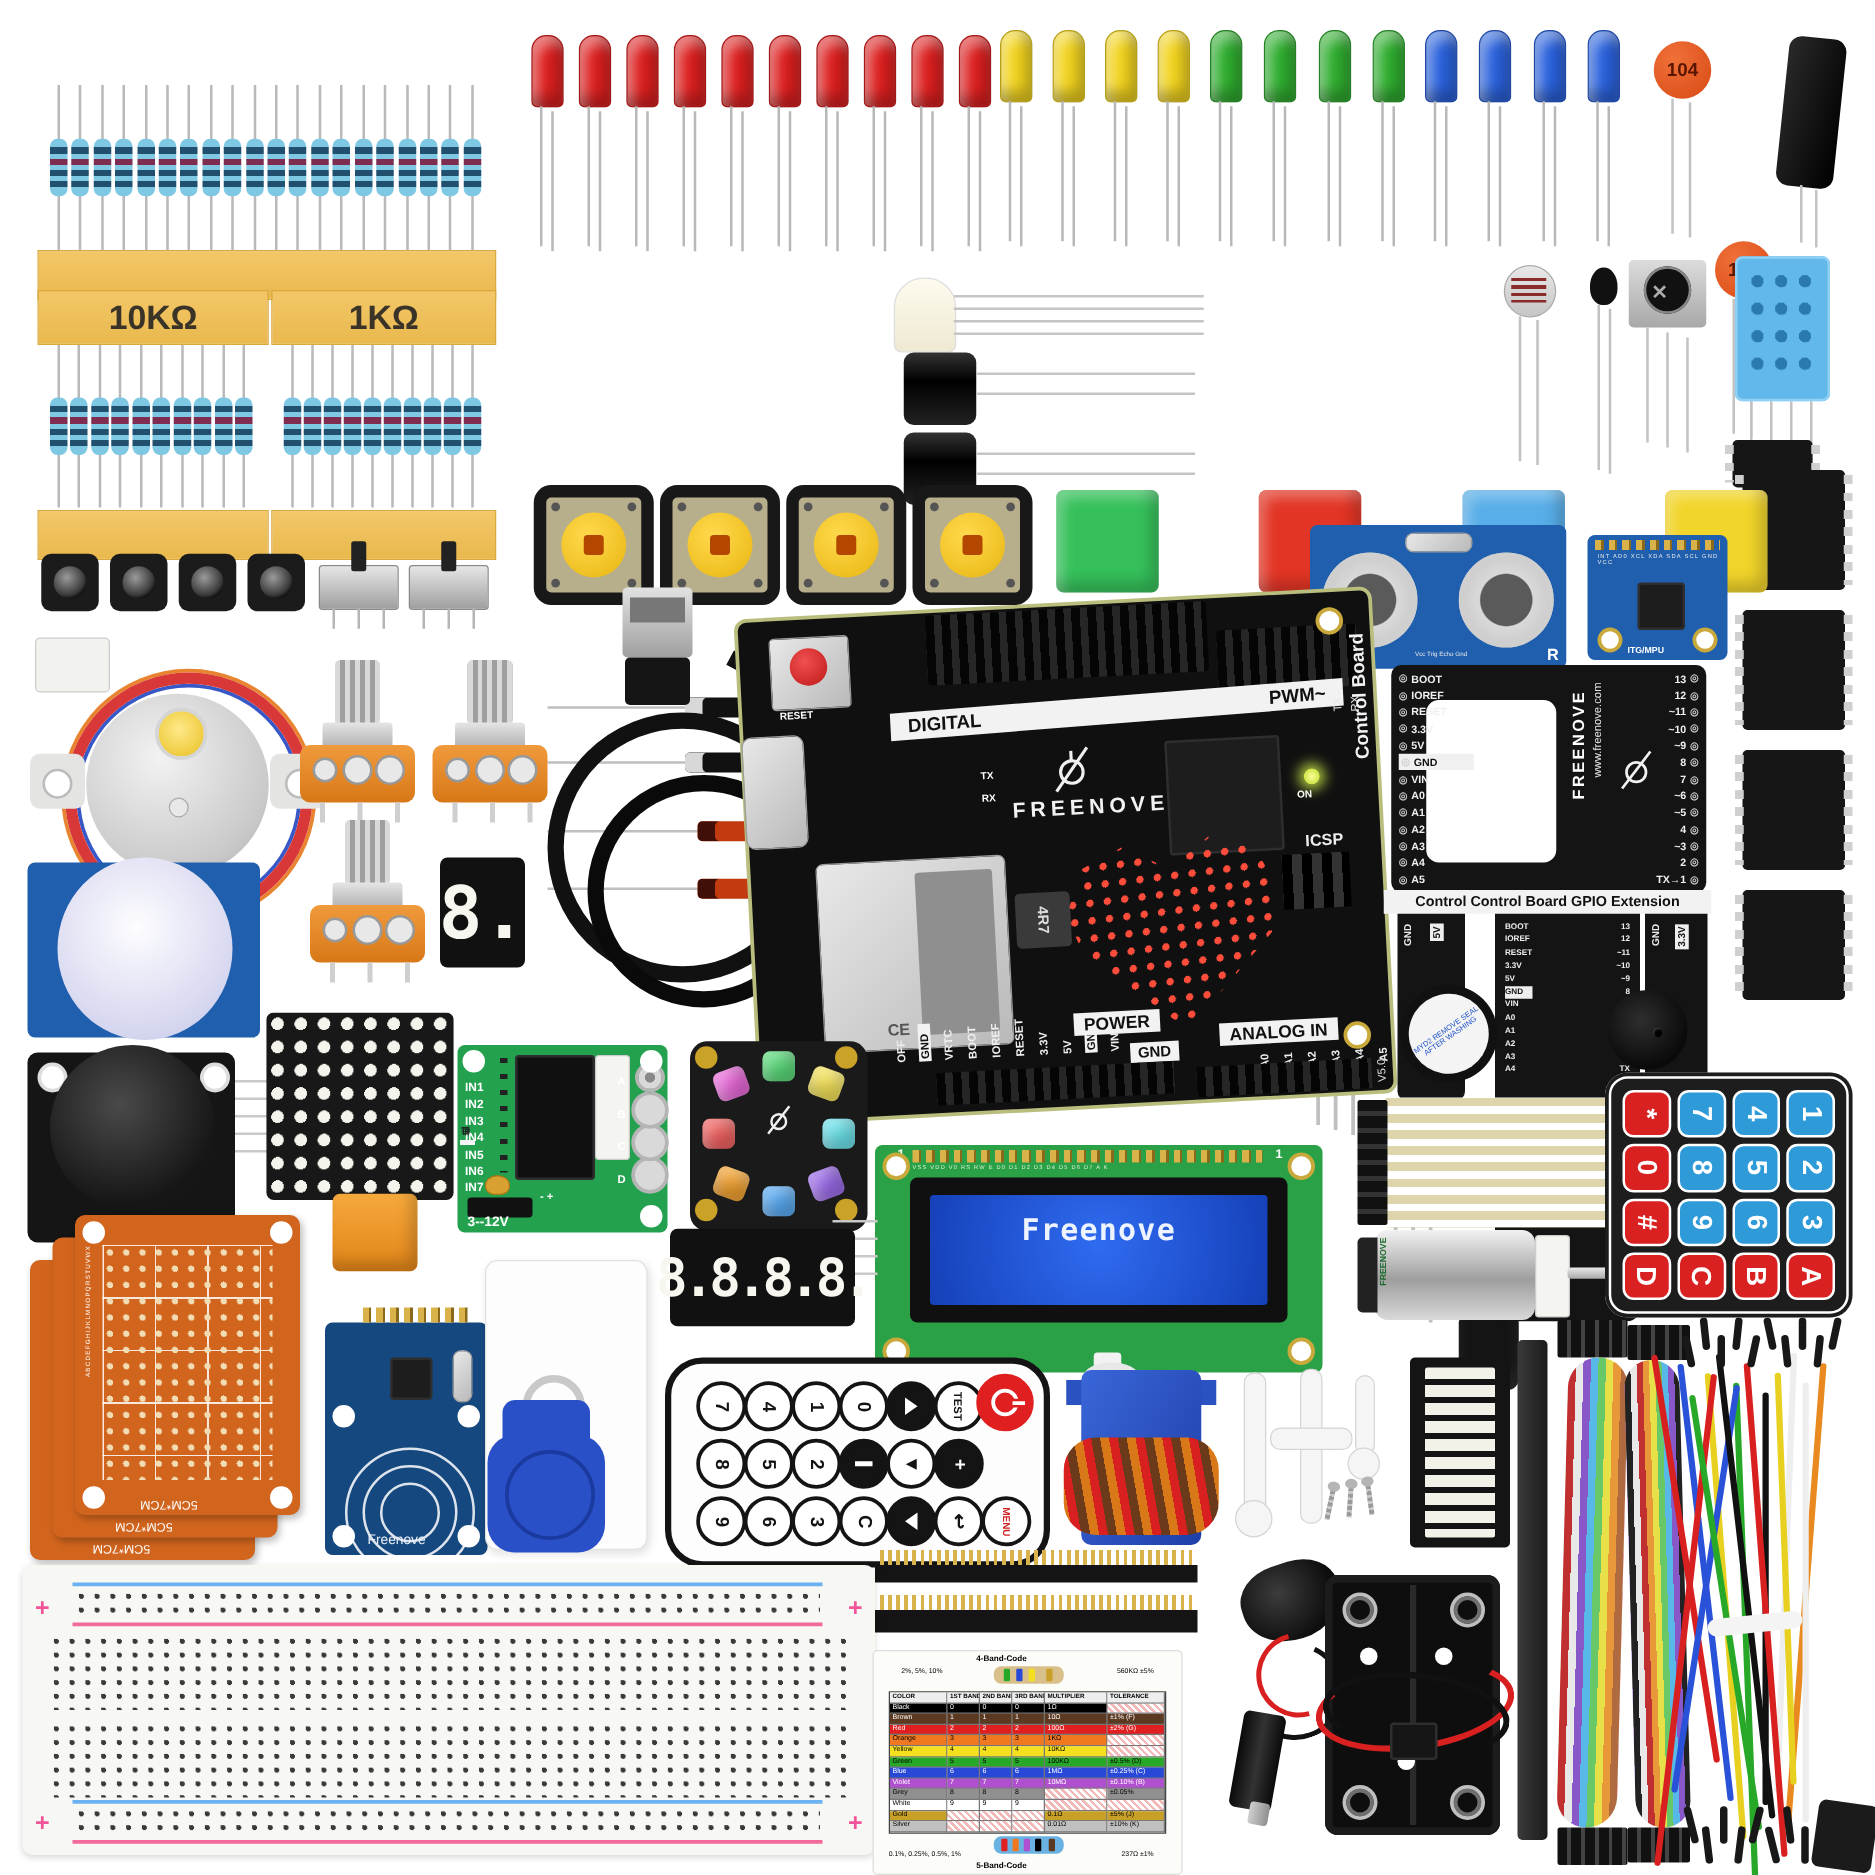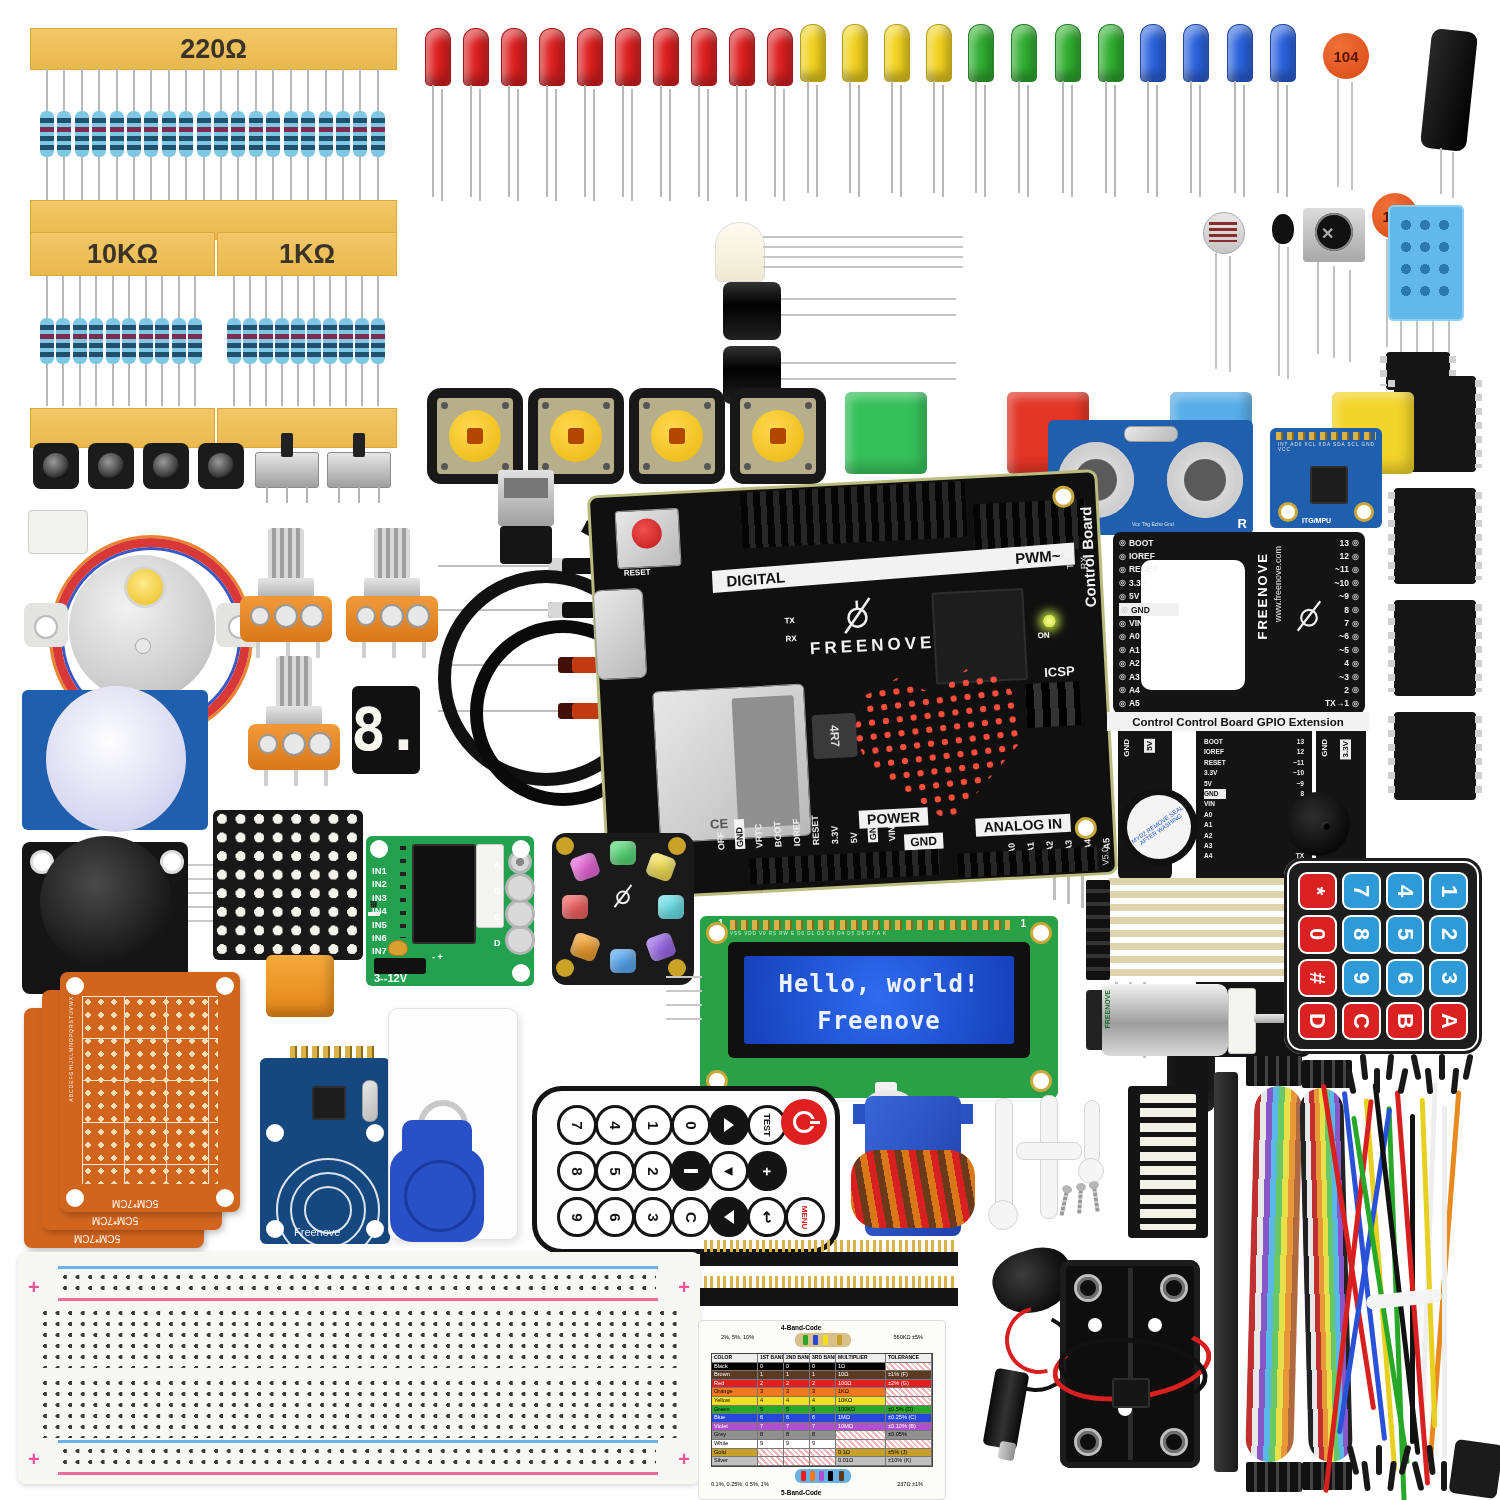--- a/index.html
+++ b/index.html
@@ -110,23 +110,20 @@
   #cctable div{border-right:1px solid #777;border-bottom:1px solid #777;padding-left:2px;white-space:nowrap;overflow:hidden;}
   #cctable .hd{font-weight:bold;background:#eee;font-size:5px;}
   .hatch{background:repeating-linear-gradient(45deg,#fff 0 2px,#f2b9b9 2px 4px);}
   .ccband{position:absolute;top:2px;bottom:2px;width:5px;border-radius:1px;}
 </style>
 </head>
 <body>
 
 <div id="stage">
 
-  <div class="abs strip" style="left:30px;top:28px;width:365px;height:40px;">
-      <span>220Ω</span>
-    </div>
   <div class="abs resrow" id="rr220" style="left:40px;top:68px;width:345px;height:132px;">
       <i class="resistor"></i>
       <i class="resistor"></i>
       <i class="resistor"></i>
       <i class="resistor"></i>
       <i class="resistor"></i>
       <i class="resistor"></i>
       <i class="resistor"></i>
       <i class="resistor"></i>
       <i class="resistor"></i>
@@ -627,21 +624,20 @@
     <span class="abs" style="left:34px;top:80px;color:#f0f0f0;font-size:9px;font-weight:bold;letter-spacing:2px;"></span>
   </div>
 
   <div id="lcd" class="abs" style="left:700px;top:916px;width:358px;height:182px;">
     <i class="abs goldrow" style="left:30px;top:4px;width:280px;height:10px;"></i>
     <span class="abs" style="left:18px;top:2px;color:#fff;font-size:10px;font-weight:bold;">1</span>
     <span class="abs" style="right:32px;top:2px;color:#fff;font-size:10px;font-weight:bold;">1</span>
     <span class="abs" style="left:30px;top:15px;color:#d8f0d8;font-size:4.5px;letter-spacing:1px;">VSS VDD V0 RS RW E D0 D1 D2 D3 D4 D5 D6 D7 A K</span>
     <div class="bezel">
         <div class="scr">
-      <div>Hello, world!</div>
       <div>Freenove</div>
     </div>
       </div>
     <i class="abs holew" style="left:6px;top:6px;"></i>
       <i class="abs holew" style="right:6px;top:6px;"></i>
       <i class="abs holew" style="left:6px;bottom:6px;"></i>
       <i class="abs holew" style="right:6px;bottom:6px;"></i>
     <i class="abs" style="left:-34px;top:60px;width:36px;height:2px;background:#c9c9c9;box-shadow:0 14px 0 #c9c9c9,0 28px 0 #c9c9c9,0 42px 0 #c9c9c9;"></i>
   </div>
 
@@ -651,20 +647,23 @@
   </div>
 
   <div class="abs" style="left:1086px;top:980px;width:190px;height:82px;">
     <i class="abs" style="left:14px;top:4px;width:128px;height:72px;background:linear-gradient(#f2f2f2,#9e9e9e 55%,#d9d9d9);border-radius:10px;"></i>
     <i class="abs" style="left:0;top:10px;width:16px;height:60px;background:#222;border-radius:4px 0 0 4px;"></i>
     <span class="abs vtext" style="left:18px;top:10px;color:#1a6a2a;font-size:7px;font-weight:bold;">FREENOVE</span>
     <i class="abs" style="left:142px;top:8px;width:26px;height:64px;background:#f4f4f0;border:1px solid #ccc;border-radius:3px;"></i>
     <i class="abs" style="left:168px;top:34px;width:36px;height:9px;background:linear-gradient(#e9e9e9,#a9a9a9);border-radius:3px;"></i>
   </div>
 
+  <div class="abs sevenseg" style="left:536px;top:983px;width:148px;height:78px;font-size:42px;letter-spacing:-4px;">
+      <span>8.8.8.8.</span>
+    </div>
 
   <div class="abs perf" style="left:24px;top:1008px;width:180px;height:240px;">
       <div class="dots"></div>
     <span class="abs" style="left:50px;bottom:4px;color:#fff;font-size:10px;transform:rotate(180deg);">5CM*7CM</span>
     </div>
   <div class="abs perf" style="left:42px;top:990px;width:180px;height:240px;">
       <div class="dots"></div>
     <span class="abs" style="left:50px;bottom:4px;color:#fff;font-size:10px;transform:rotate(180deg);">5CM*7CM</span>
     </div>
   <div class="abs perf" style="left:60px;top:972px;width:180px;height:240px;">

